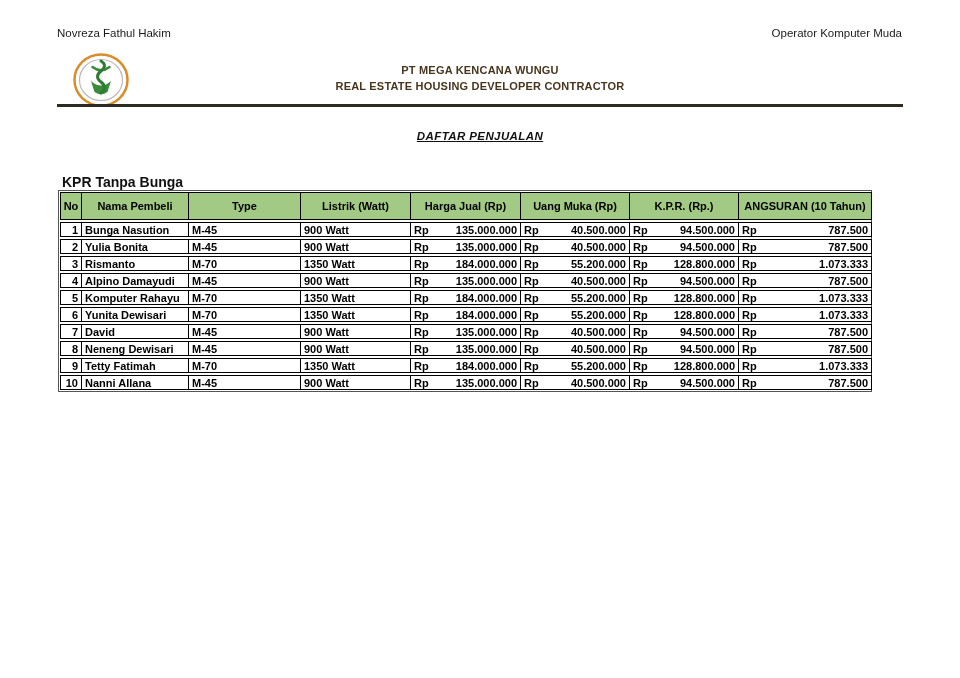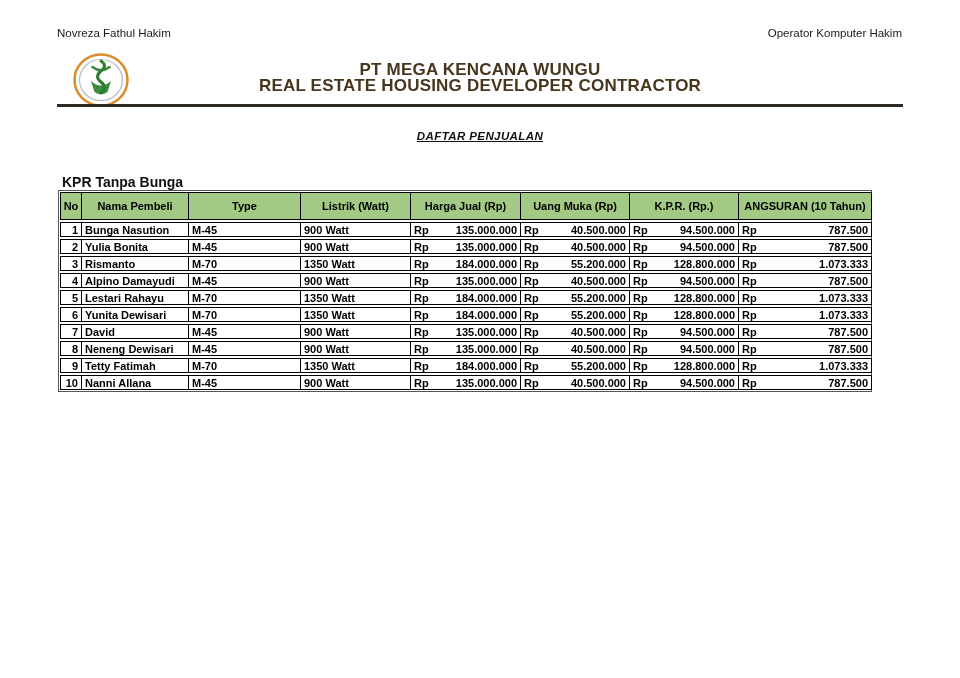--- a/index.html
+++ b/index.html
@@ -38,21 +38,21 @@
     width: 58px;
     height: 56px;
   }
   .company {
     position: absolute;
     left: 0;
     right: 0;
     top: 62px;
     text-align: center;
     line-height: 16px;
-    font-size: 17px;
+    font-size: 11px;
     font-weight: 600;
     color: var(--company-text, #47361d);
     letter-spacing: 0.2px;
   }
   .rule {
     position: absolute;
     left: 57px;
     right: 57px;
     top: 104px;
     height: 3px;
@@ -151,21 +151,21 @@
     color: #1a1a1a;
   }
 </style>
 </head>
 <body>
 
 <div class="page">
 
   <div class="top-row">
     <span>Novreza Fathul Hakim</span>
-    <span>Operator Komputer Hakim</span>
+    <span>Operator Komputer Muda</span>
   </div>
 
   <div class="logo">
     <svg width="58" height="56" viewBox="0 0 58 56" xmlns="http://www.w3.org/2000/svg">
       <ellipse cx="29" cy="28" rx="26.5" ry="25.5" fill="none" stroke="#d98c2b" stroke-width="2.5"></ellipse>
       <ellipse cx="29" cy="28" rx="21.5" ry="20.5" fill="none" stroke="#b9b9b9" stroke-width="1.2"></ellipse>
       <path d="M19 29 q10 9 20 0 l-3.5 11 q-6.5 4.5 -13 0 z" fill="#3c8a3c"></path>
       <path d="M20.5 15 q8.5 6.5 17 0" stroke="#3c8a3c" stroke-width="2.6" fill="none" stroke-linecap="round"></path>
       <path d="M29 9 q7 4.5 0 10 q-7 5.5 0 11 q7 5.5 0 11" stroke="#2e7d32" stroke-width="3" fill="none" stroke-linecap="round"></path>
     </svg>
@@ -324,21 +324,21 @@
             </td>
             <td class="money">
               <div class="cellflex">
                 <span class="rp">Rp</span>
                 <span class="amt">787.500</span>
               </div>
             </td>
           </tr>
           <tr>
             <td class="num">5</td>
-            <td class="text">Lestari Rahayu</td>
+            <td class="text">Komputer Rahayu</td>
             <td class="text">M-70</td>
             <td class="text">1350 Watt</td>
             <td class="money">
               <div class="cellflex">
                 <span class="rp">Rp</span>
                 <span class="amt">184.000.000</span>
               </div>
             </td>
             <td class="money">
               <div class="cellflex">

